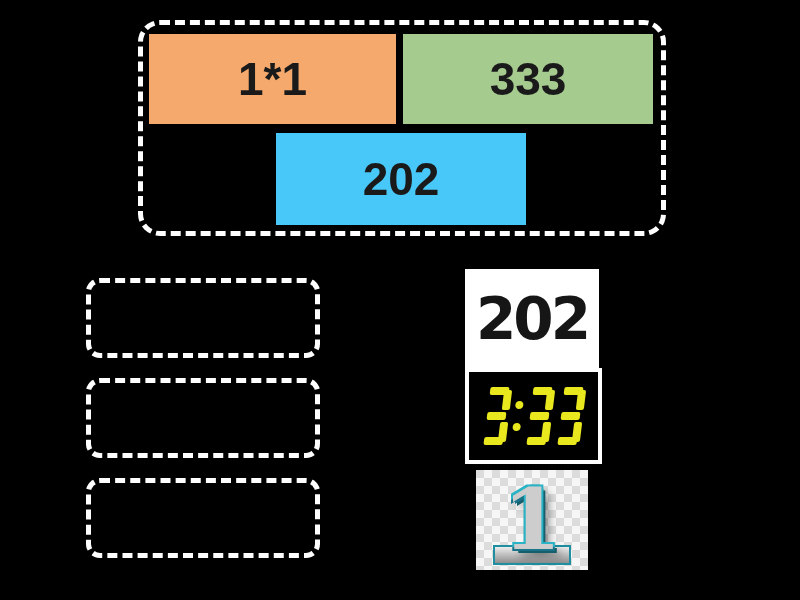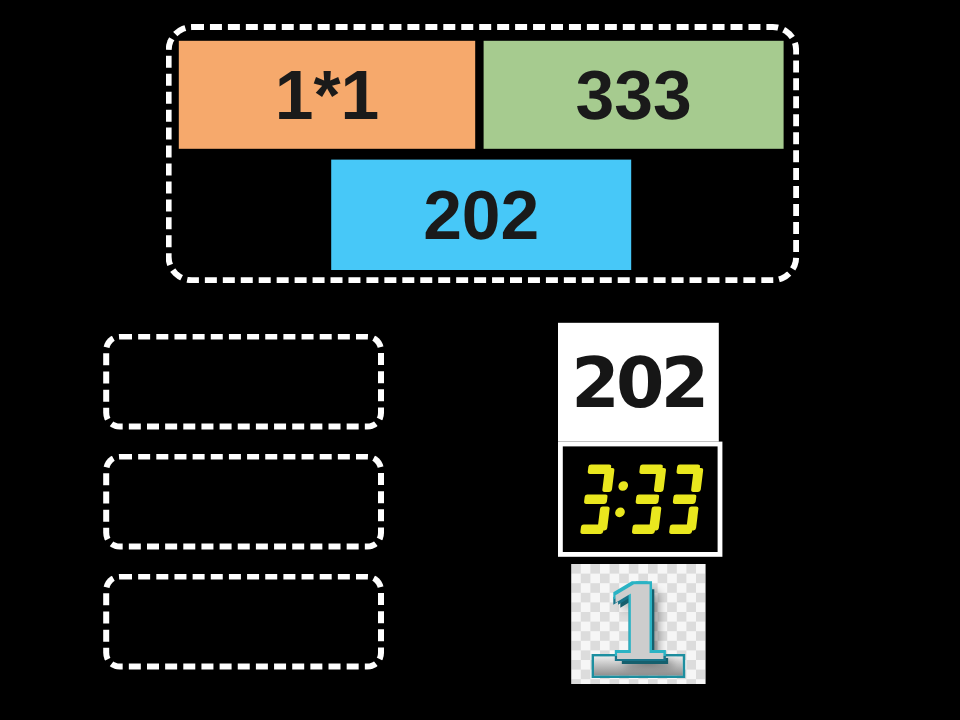--- a/index.html
+++ b/index.html
@@ -10,21 +10,21 @@
   }
 
   
   .board-outline {
     position: absolute; left: 138px; top: 20px; width: 528px; height: 216px;
     border: 5px dashed #fff; border-radius: 22px; box-sizing: border-box;
   }
 
   .tile {
     position: absolute; display: flex; align-items: center; justify-content: center;
-    color: #1a1a1a; font-size: 58px; font-weight: 600; cursor: grab; user-select: none;
+    color: #1a1a1a; font-size: 46px; font-weight: 600; cursor: grab; user-select: none;
   }
   #tile-0 { left: 149px; top: 34px;  width: 247px; height: 90px; }
   #tile-1 { left: 403px; top: 34px;  width: 250px; height: 90px; }
   #tile-2 { left: 276px; top: 133px; width: 250px; height: 92px; }
 
   
   .drop-zone {
     position: absolute; left: 86px; width: 234px; height: 80px;
     border: 5px dashed #fff; border-radius: 14px; box-sizing: border-box;
   }

